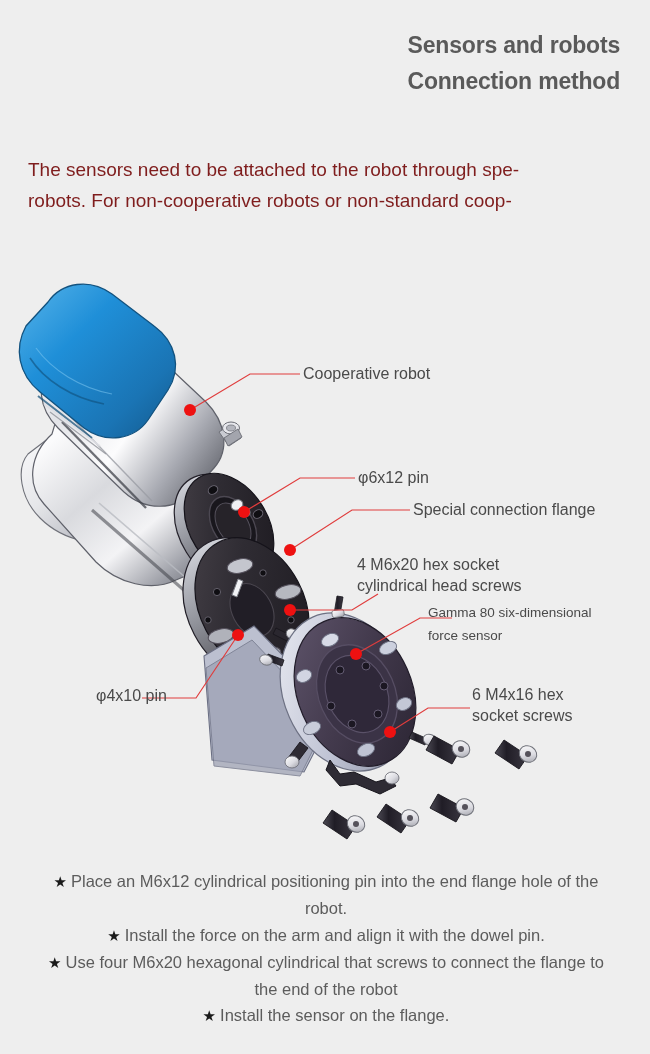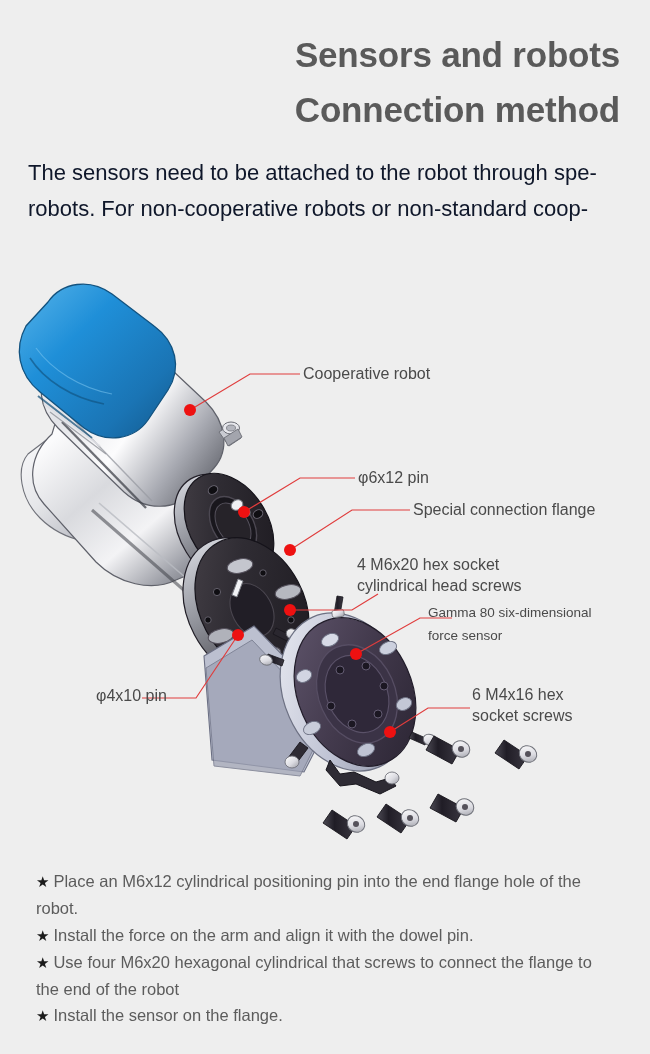--- a/index.html
+++ b/index.html
@@ -12,28 +12,28 @@
     position:relative;
   }
   .page{position:relative;width:650px;height:1054px;}
 
   
   .title-block{
     position:absolute;left:0;top:28px;width:620px;
     text-align:right;
   }
   .title-line{
-    font-size:35px;font-weight:bold;color:#5a5a5a;
+    font-size:23px;font-weight:bold;color:#5a5a5a;
     line-height:1.56;letter-spacing:-.2px;
     display:block;
   }
 
   .intro{
     position:absolute;left:28px;top:155px;width:594px;
-    font-size:22px;line-height:1.63;color:#0f172a;
+    font-size:19px;line-height:1.63;color:#7f1d1d;
     text-align:center;
   }
   .intro .l{display:block;}
   .intro .l1{text-align:left;}
   .intro .l2{text-align:center;}
   .intro .l3{text-align:left;}
 
   
   .figure{position:absolute;left:0;top:262px;width:650px;height:595px;}
   .figure svg{display:block;}
@@ -42,21 +42,21 @@
     position:absolute;font-size:16px;color:#4a4a4a;
     line-height:1.3;white-space:nowrap;
   }
   .calloutlabel.small{font-size:13.5px;line-height:1.7;}
 
   
   .steps{
     position:absolute;left:36px;top:868px;width:580px;
     font-size:16.5px;line-height:1.63;color:#5c5c5c;
   }
-  .step{margin:0 0 0 0;}
+  .step{margin:0 0 0 0;text-align:center;}
   .star{color:#1a1a1a;font-size:15px;margin-right:4px;}
 </style>
 </head>
 <body>
 
 <div class="page">
 
   <div class="title-block">
     <span class="title-line">Sensors and robots</span>
     <span class="title-line">Connection method</span>

